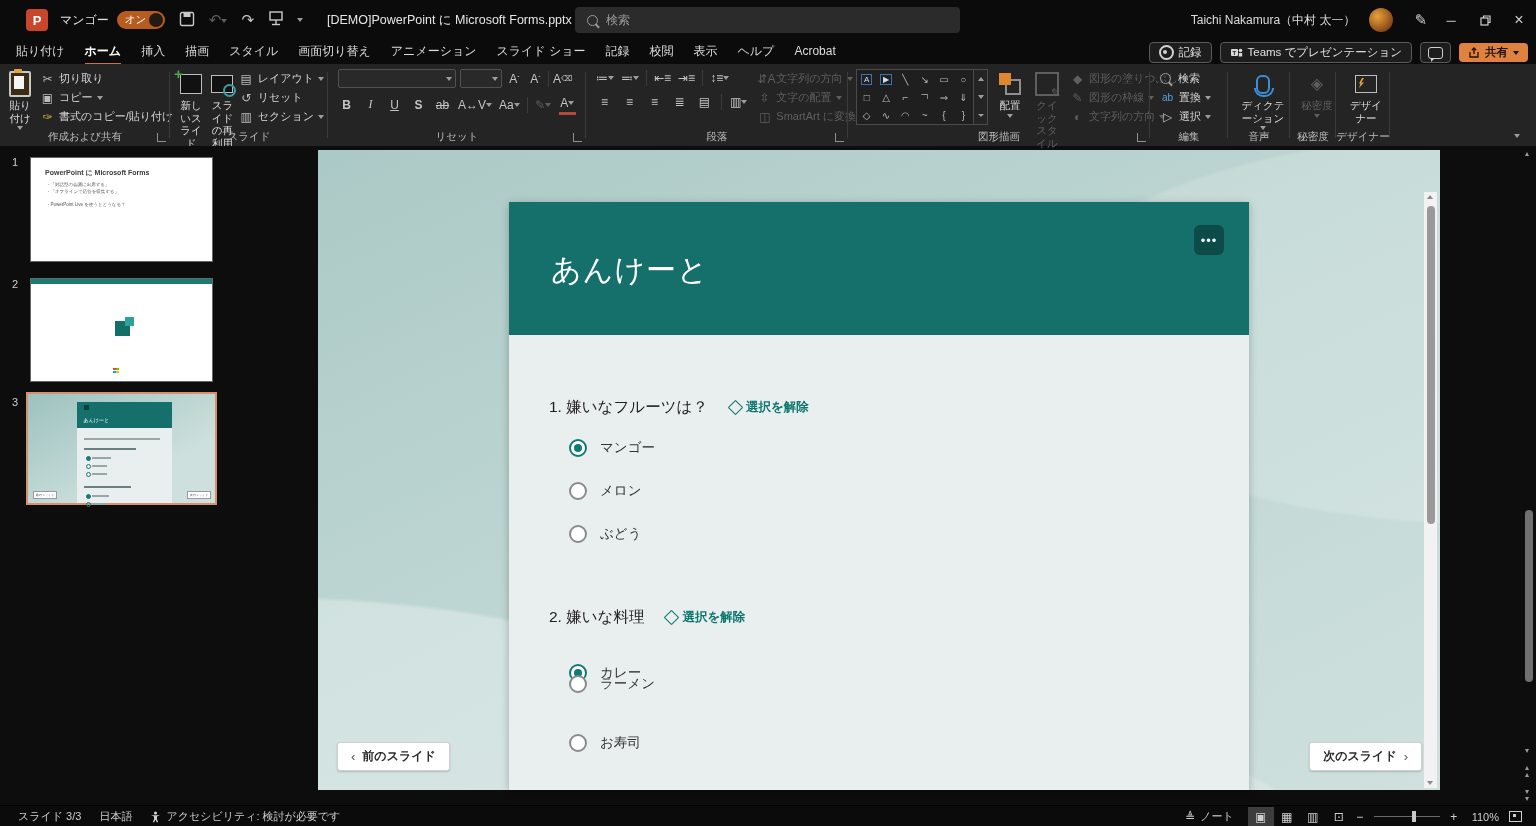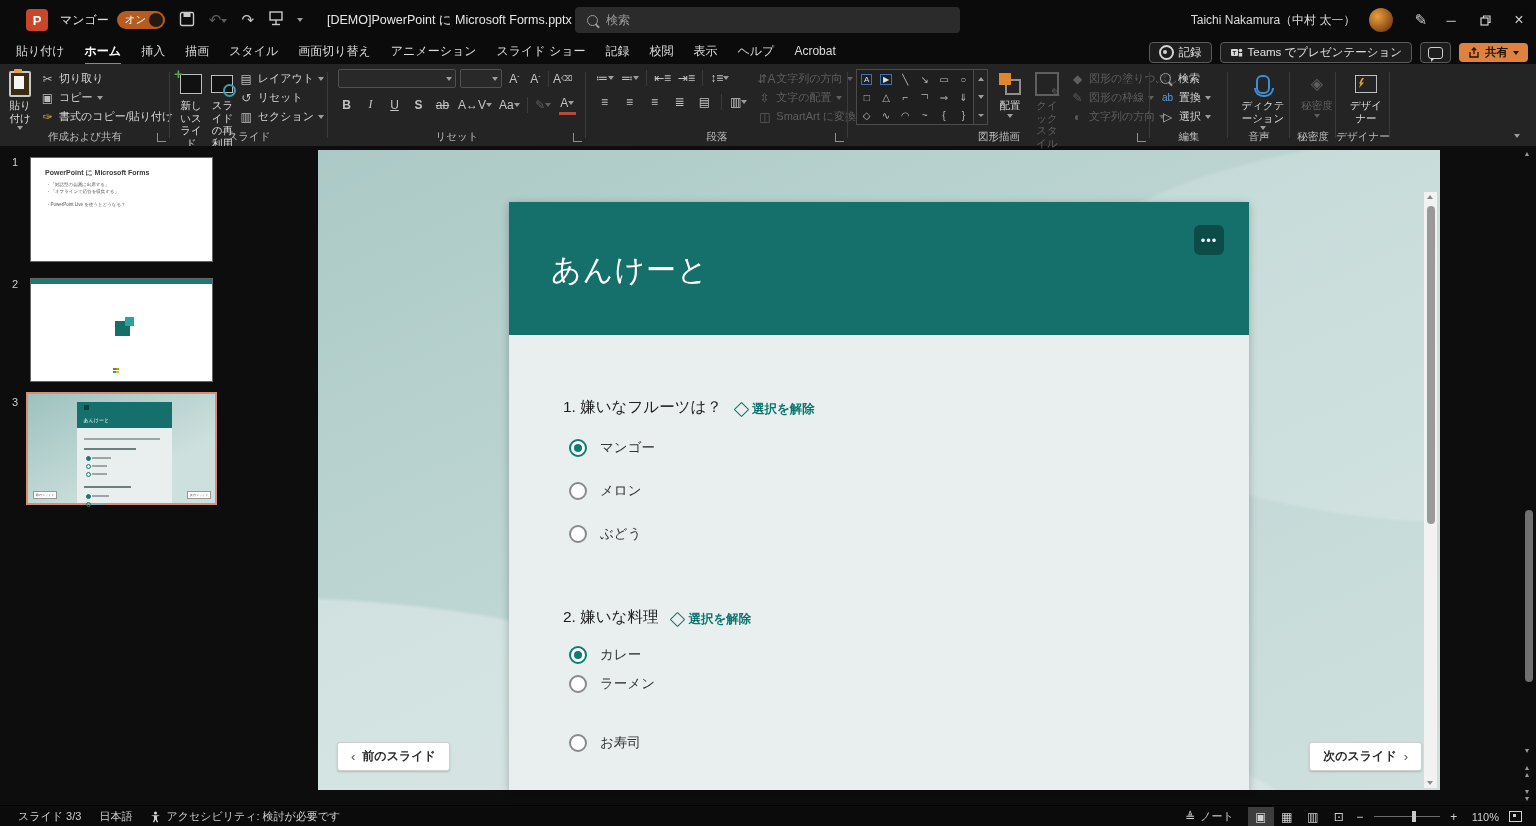--- a/index.html
+++ b/index.html
@@ -110,21 +110,21 @@
        radial-gradient(60% 45% at 55% 115%, rgba(255,255,255,.20) 60%, rgba(255,255,255,0) 61%),
        linear-gradient(155deg,#abc9c6 0%,#bed6d3 45%,#cfe0de 100%);}
   #formcard{position:absolute;left:191px;top:52px;width:740px;height:588px;background:#e9efee;
             box-shadow:0 2px 8px rgba(0,0,0,.25);}
   #formhead{position:absolute;left:0;top:0;right:0;height:133px;background:#156f6b;}
   #formtitle{position:absolute;left:42px;top:48px;color:#fff;font-size:30px;letter-spacing:1px;}
   #dotsbtn{position:absolute;right:25px;top:23px;width:30px;height:30px;background:#0d4b48;border-radius:6px;
            color:#eaf4f3;display:flex;align-items:center;justify-content:center;font-size:13px;letter-spacing:1px;}
   #formbody{position:absolute;left:0;top:133px;right:0;bottom:0;}
   .greet{position:absolute;left:42px;top:20px;right:30px;font-size:13.5px;color:#3e3e3e;}
-  .qlabel{position:absolute;left:54px;display:flex;align-items:flex-end;gap:14px;font-size:15.5px;color:#202020;}
+  .qlabel{position:absolute;left:40px;display:flex;align-items:center;gap:22px;font-size:15.5px;color:#202020;}
   .clearlink{display:flex;align-items:center;gap:5px;color:#0c756e;font-size:12.5px;font-weight:bold;}
   .eraser{width:9px;height:9px;border:1.5px solid #0c756e;transform:rotate(45deg);display:inline-block;border-radius:1px;}
   .opt{position:absolute;left:60px;display:flex;align-items:center;gap:13px;font-size:13.5px;color:#333;}
   .radio{width:18px;height:18px;border-radius:50%;background:#fff;border:2px solid #8a8a8a;box-sizing:border-box;position:relative;}
   .radio.on{border-color:#0f7b75;}
   .radio.on::after{content:"";position:absolute;left:3px;top:3px;width:8px;height:8px;border-radius:50%;background:#0f7b75;}
   .navbtn{position:absolute;bottom:19px;height:27px;background:#fff;border:1px solid #cfcfcf;border-radius:3px;
           font-size:12px;font-weight:bold;color:#2a2a2a;display:flex;align-items:center;gap:7px;padding:0 13px;
           box-shadow:0 1px 2px rgba(0,0,0,.18);}
   .lt,.gt{font-size:13px;color:#555;font-weight:normal;}
@@ -586,21 +586,21 @@
           <span>ぶどう</span>
         </div>
 
         <div class="qlabel" style="top:272px">
           <span>2. 嫌いな料理</span>
           <span class="clearlink">
             <span class="eraser"></span>
             <span>選択を解除</span>
           </span>
         </div>
-        <div class="opt" style="top:311px">
+        <div class="opt" style="top:329px">
           <span class="radio on"></span>
           <span>カレー</span>
         </div>
         <div class="opt" style="top:340px">
           <span class="radio"></span>
           <span>ラーメン</span>
         </div>
         <div class="opt" style="top:399px">
           <span class="radio"></span>
           <span>お寿司</span>

